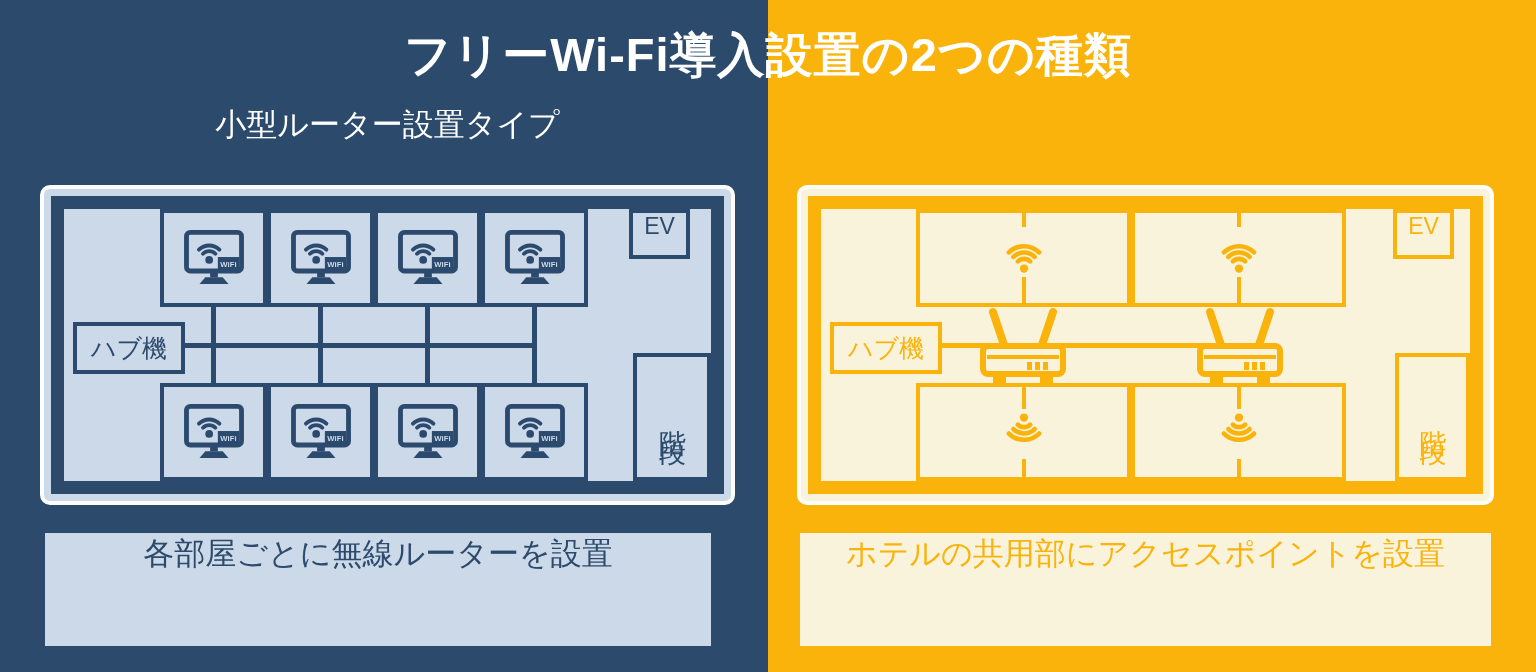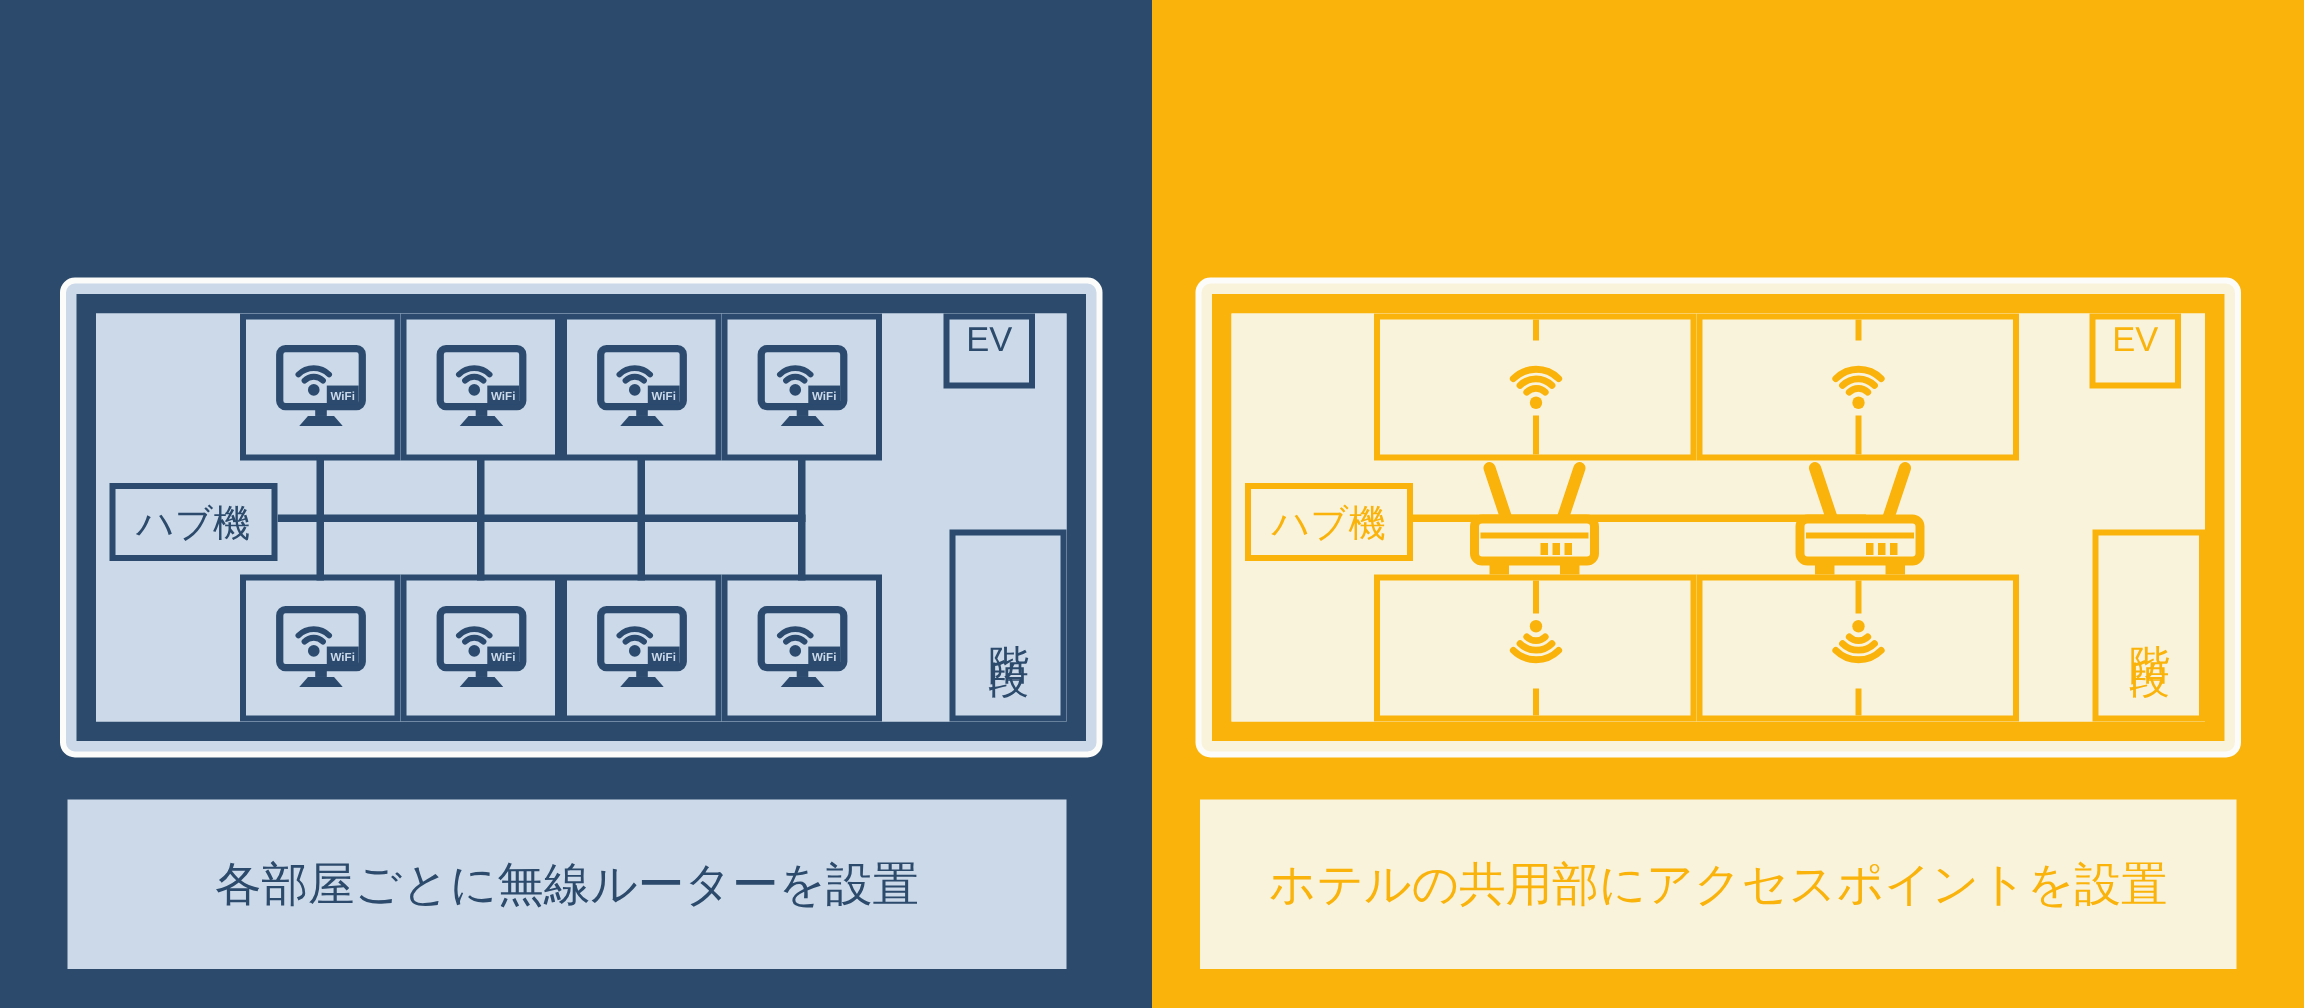--- a/index.html
+++ b/index.html
@@ -78,32 +78,34 @@
   .ev-box.r{left:572px;border-color:var(--gold);color:var(--gold);}
   .stairs-box.r{left:574px;top:144px;width:75px;height:128px;border-color:var(--gold);color:var(--gold);}
   .router-wrap{position:absolute;top:95px;width:104px;height:82px;}
   svg.router{width:104px;height:82px;display:block;}
   svg.router .ant{stroke:var(--gold);stroke-width:8;stroke-linecap:round;}
   svg.router .rbody{fill:var(--cream);stroke:var(--gold);stroke-width:6;}
   svg.router .slit{stroke:var(--gold);stroke-width:4;}
   svg.router .led{fill:var(--gold);}
 
   
-  .caption{position:absolute;top:533px;height:113px;display:flex;align-items:center;
+  .caption{position:absolute;top:533px;height:113px;display:flex;
            justify-content:center;font-size:31px;}
   .caption.l{left:45px;width:666px;background:var(--lblue);color:var(--navy);}
   .caption.r{left:800px;width:691px;background:var(--cream);color:var(--gold);}
 </style>
 </head>
 <body>
 
 <div class="canvas">
   <div class="half left"></div>
   <div class="half right"></div>
 
+  <div class="title">フリーWi-Fi導入設置の2つの種類</div>
+  <div class="subtitle l">小型ルーター設置タイプ</div>
 
   <div class="plan-outer navy-style">
     <div class="plan-frame navy-style">
       <div class="interior navy-style">
 
         <div class="room toprow" style="left:96px">
           <svg class="monitor" viewBox="0 0 64 58">
             <rect class="scr" x="3.5" y="2.5" width="57" height="40" rx="4"></rect>
             <path class="arc" d="M16.4 20.4 A15 15 0 0 1 37.6 20.4"></path>
             <path class="arc" d="M20.6 24.6 A9 9 0 0 1 33.4 24.6"></path>

